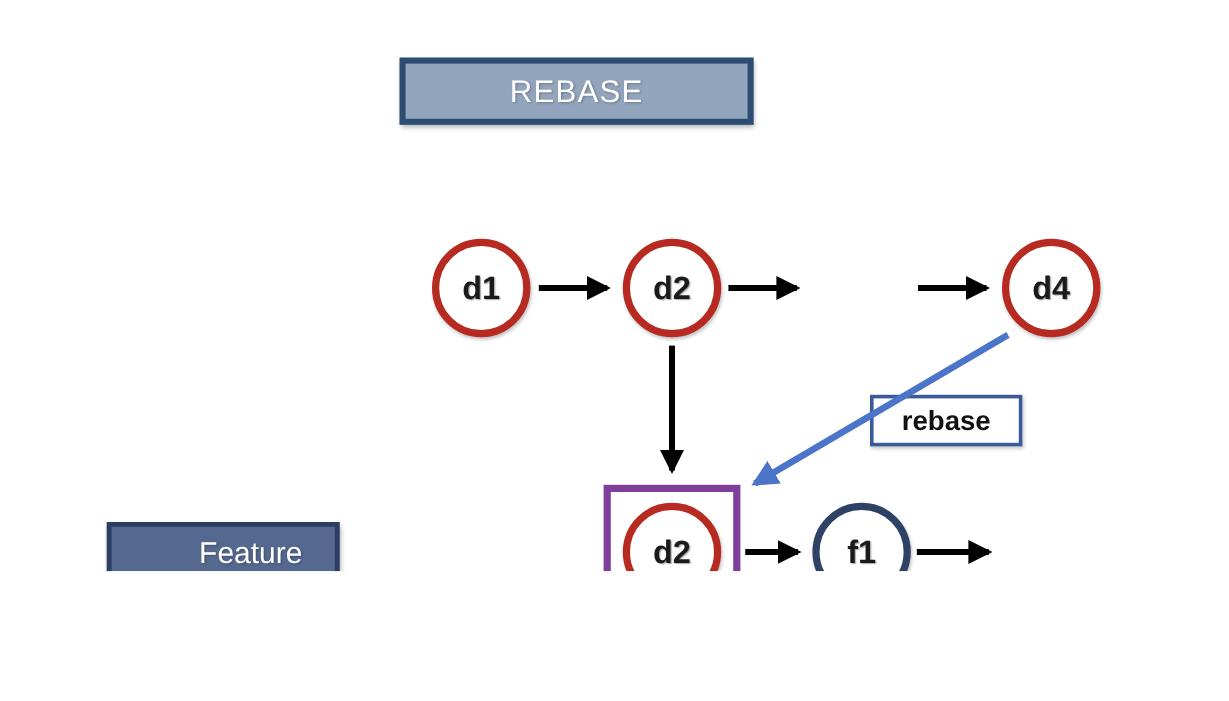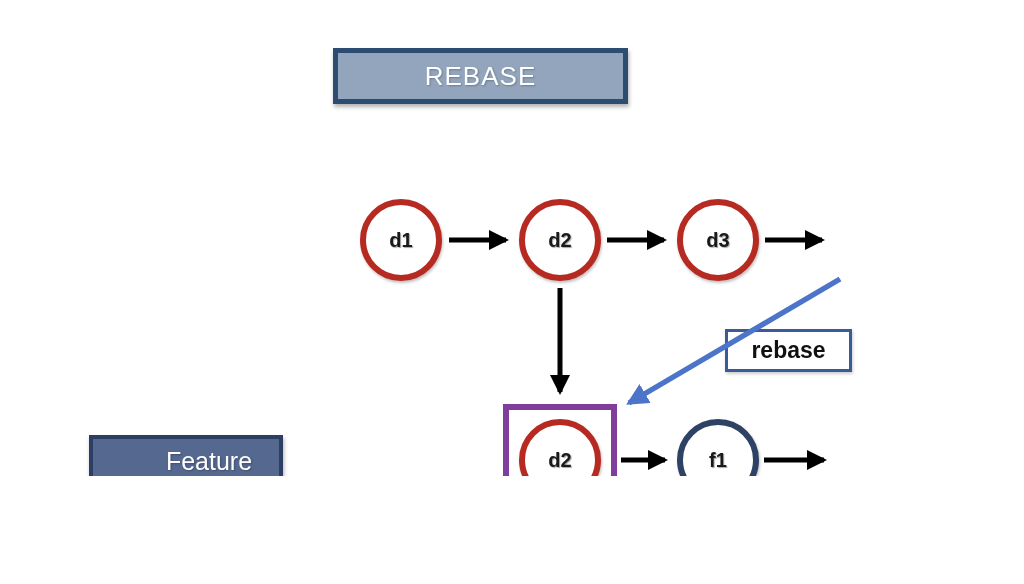--- a/index.html
+++ b/index.html
@@ -45,21 +45,21 @@
     border: 4px solid #2d3e64;
     padding-left: 46px;
   }
 
   
   .commit {
     width: 82px; height: 82px;
     border-radius: 50%;
     background: #ffffff;
     display: flex; align-items: center; justify-content: center;
-    font-size: 20px; font-weight: 700; color: #1a1a1a;
+    font-size: 27px; font-weight: 700; color: #1a1a1a;
     box-shadow: 1px 2px 3px rgba(0,0,0,0.25);
     text-shadow: 1px 1px 1px rgba(0,0,0,0.35);
     z-index: 2;
   }
   .commit-red  { border: 6px solid #b62a21; }
   .commit-navy { border: 6px solid #2e4265; }
 
   
   .highlight-square {
     left: 503px; top: 404px; width: 114px; height: 111px;
@@ -99,22 +99,22 @@
   <div class="abs branch-box branch-feature">
     <span>Feature</span>
   </div>
 
   <div class="abs commit commit-red" style="left:360px; top:199px;">
     <span>d1</span>
   </div>
   <div class="abs commit commit-red" style="left:519px; top:199px;">
     <span>d2</span>
   </div>
-  <div class="abs commit commit-red" style="left:677px; top:199px;">
-    <span>d3</span>
+  <div class="abs commit commit-red" style="left:835px; top:199px;">
+    <span>d4</span>
   </div>
 
   <div class="abs highlight-square"></div>
 
   <div class="abs commit commit-red" style="left:519px; top:419px;">
     <span>d2</span>
   </div>
   <div class="abs commit commit-navy" style="left:677px; top:419px;">
     <span>f1</span>
   </div>

